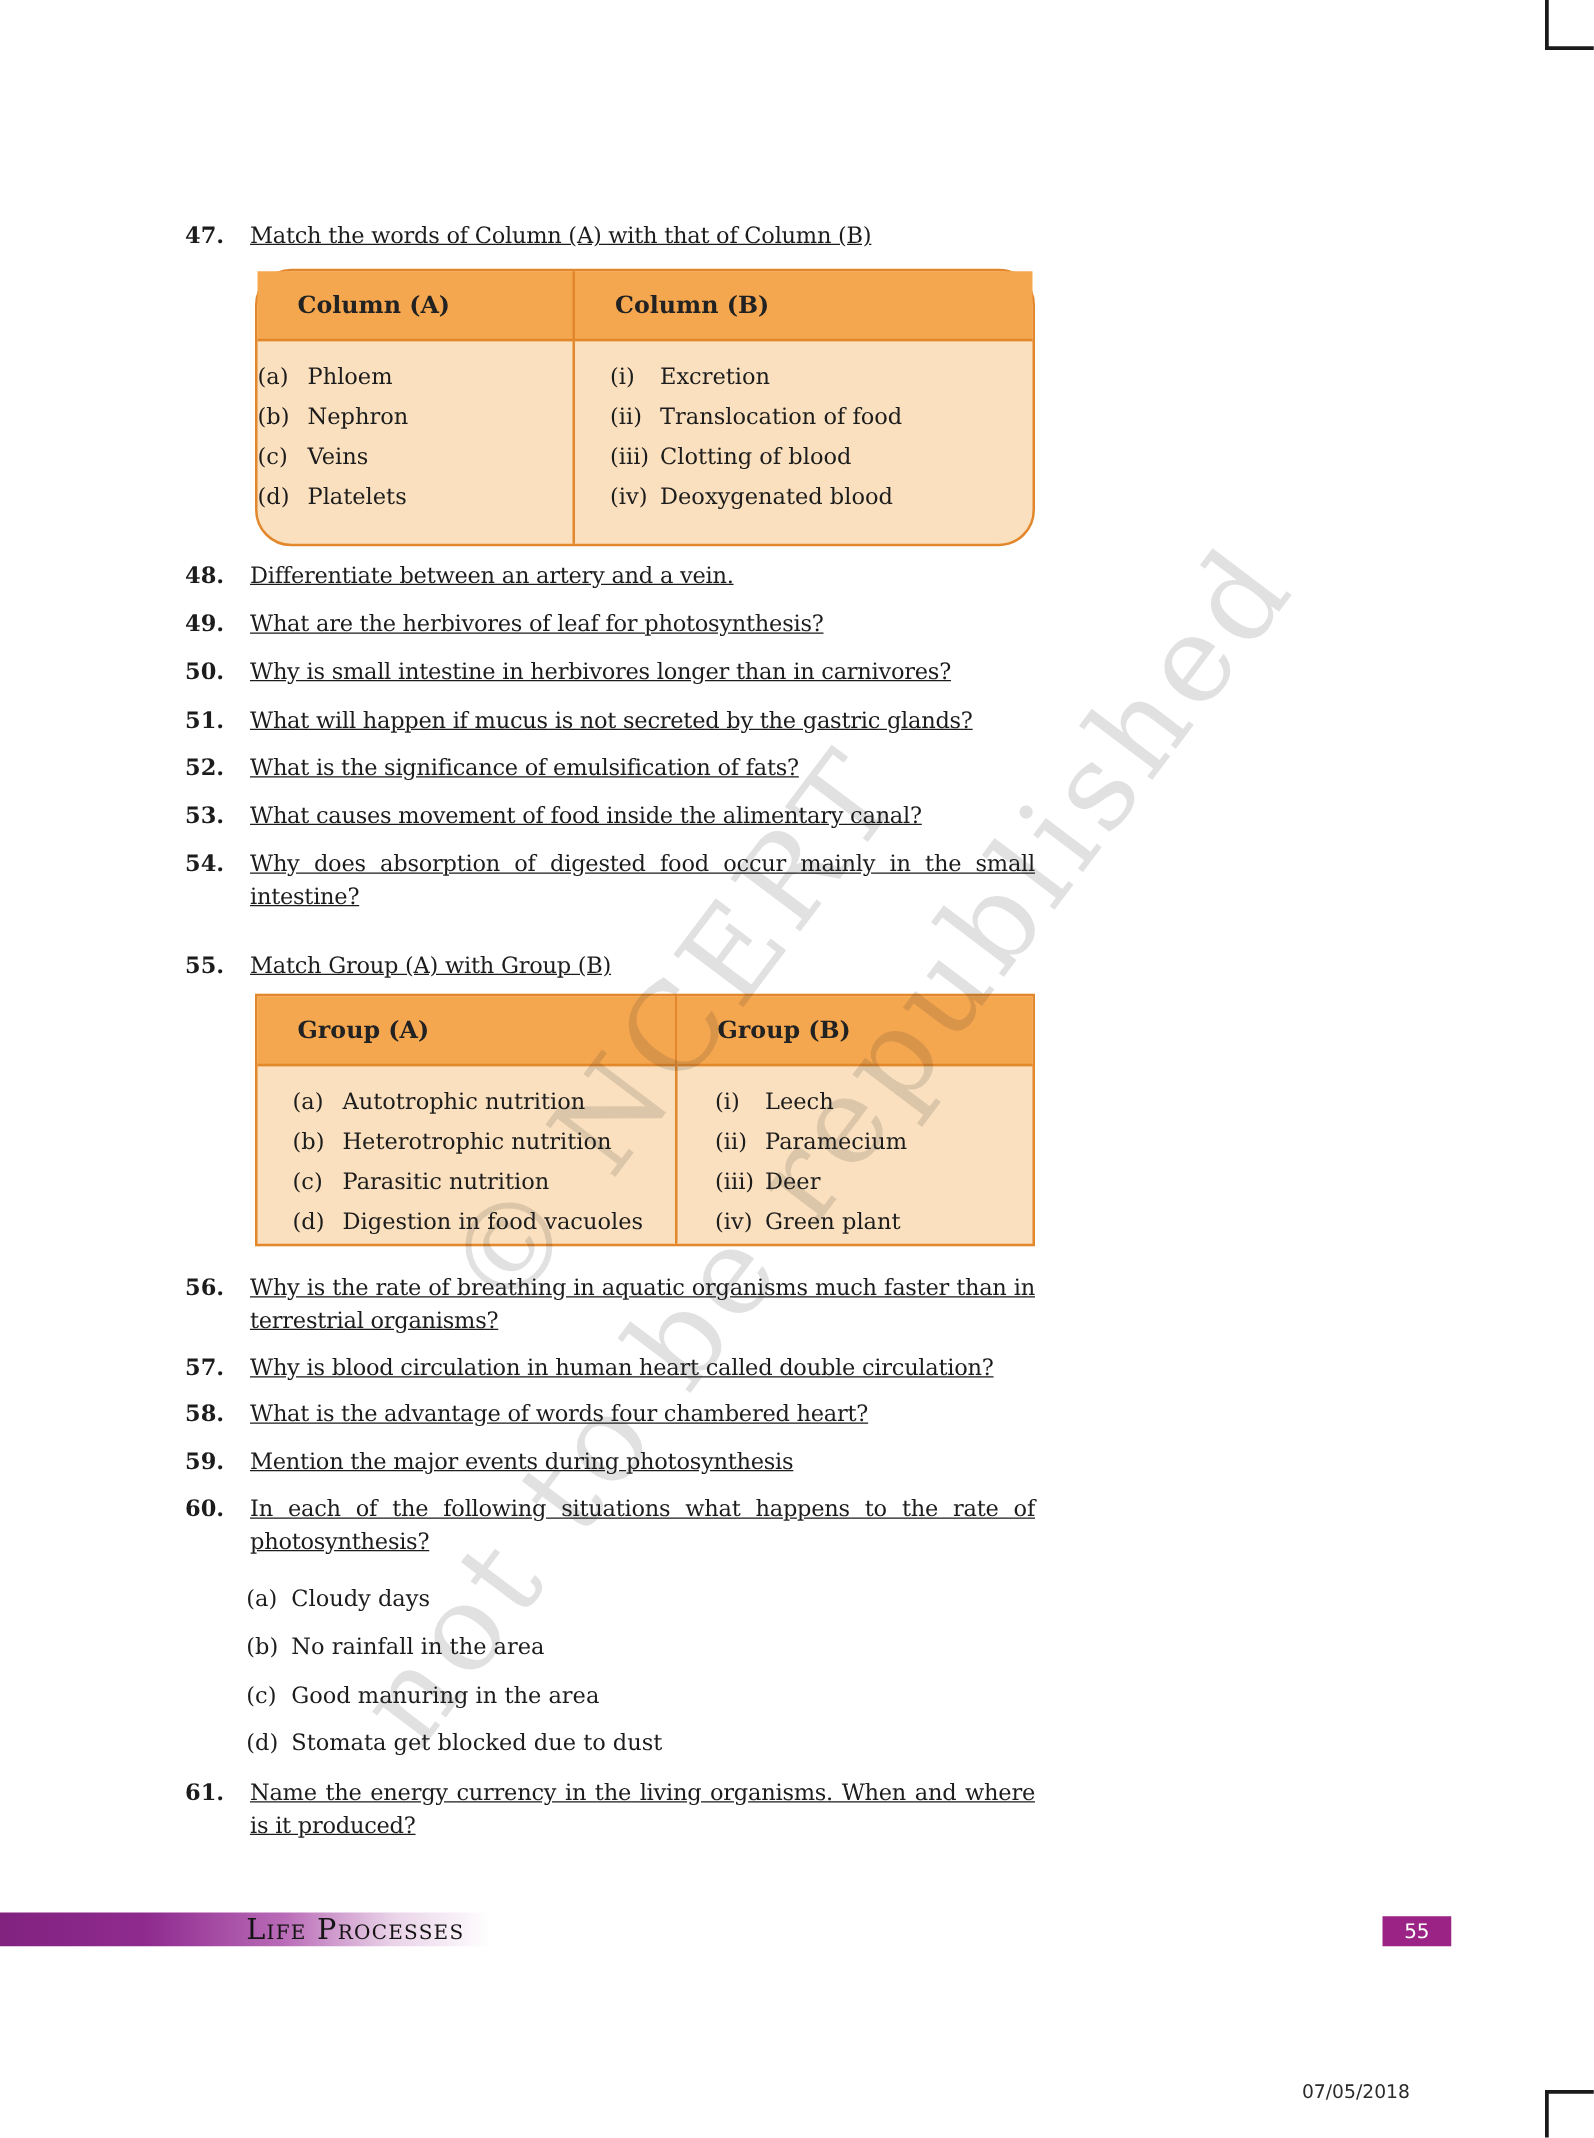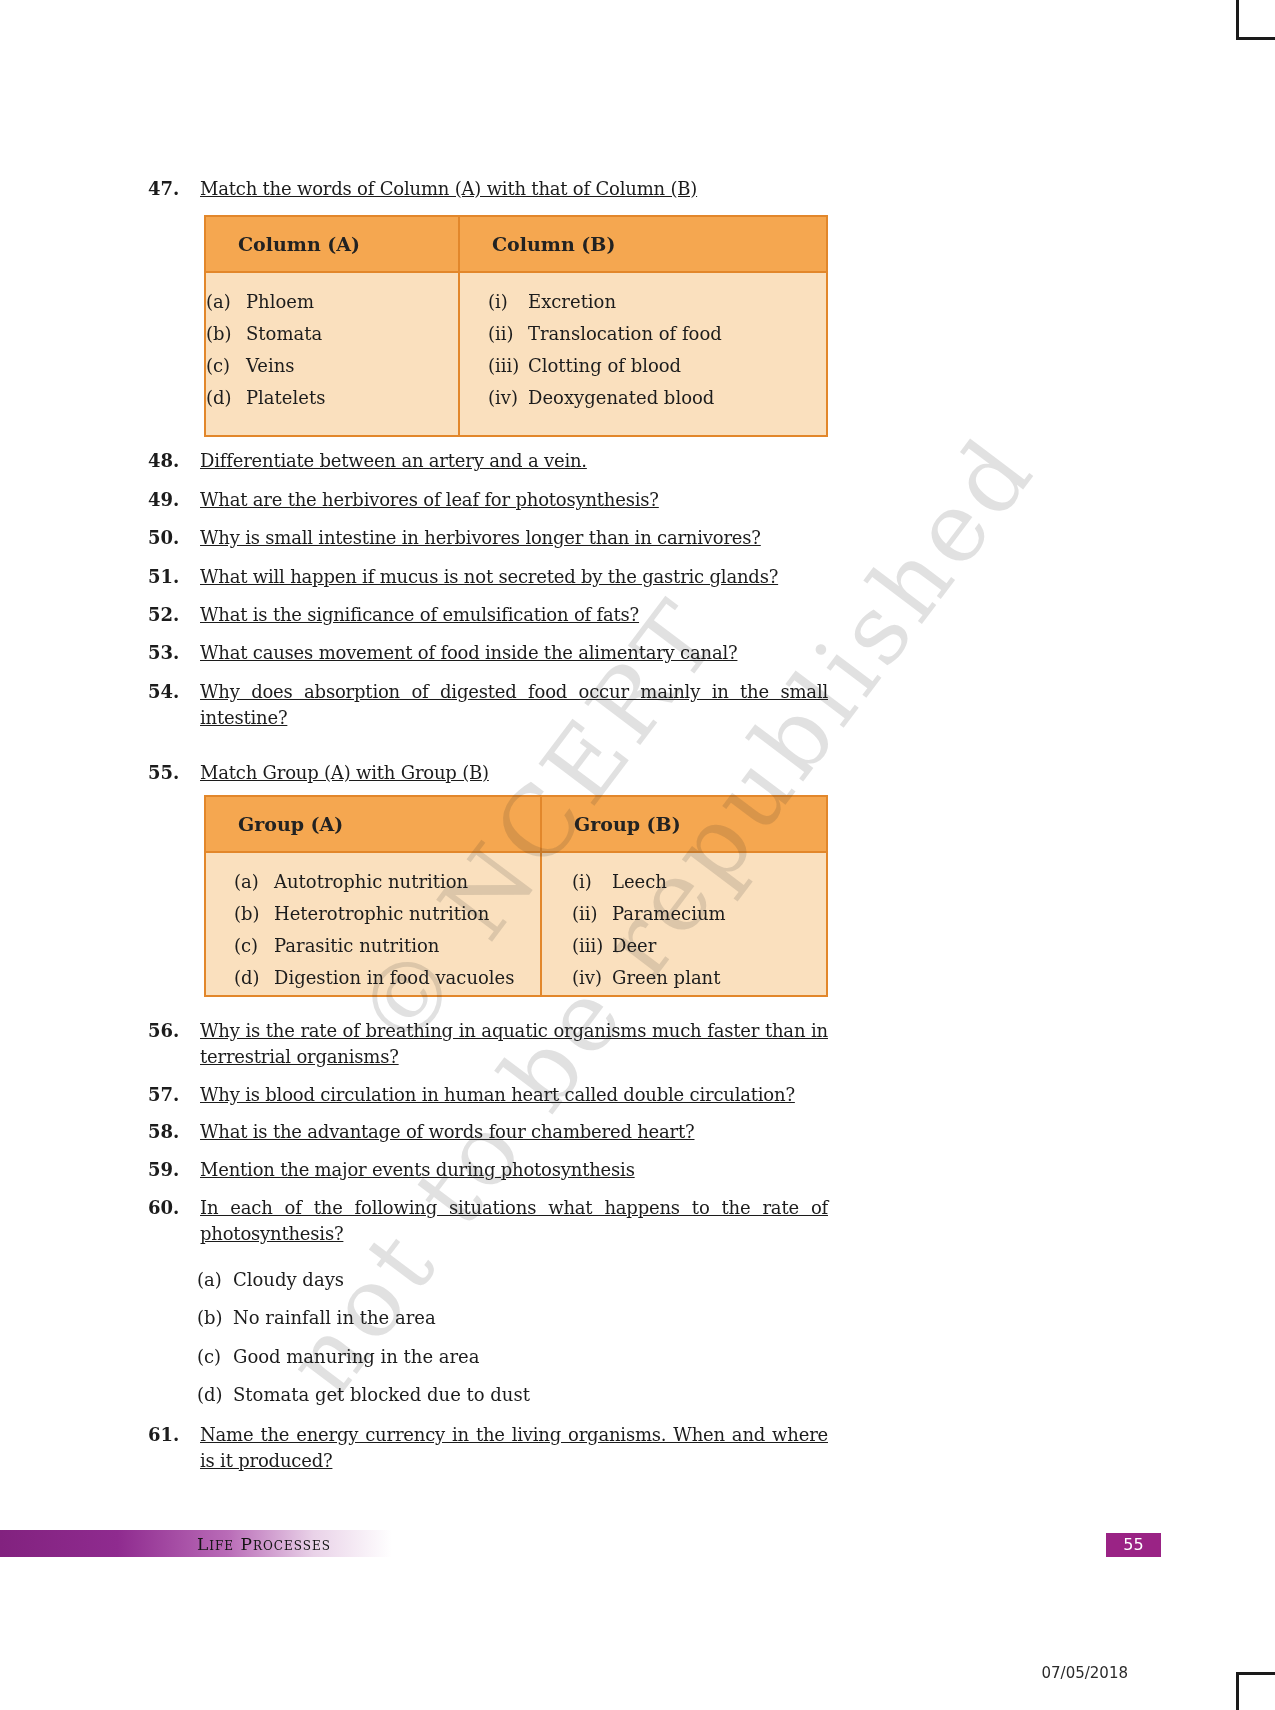--- a/index.html
+++ b/index.html
@@ -19,21 +19,21 @@
   .qno { position:absolute; left:0; top:0; font-weight:bold; font-size:18px; line-height:26px; }
   .qtext { margin-left:52px; width:628px; font-size:18px; line-height:26px;
     text-align:justify; letter-spacing:-0.2px;text-decoration:underline; }
   .opt { position:absolute; left:197px; width:640px; display:flex; font-size:18px; line-height:26px; }
   .opt .lbl { width:36px; }
 
   
   .mtable { position:absolute; left:204px; width:620px;
     border:2px solid #E2872B; background:#FAE0BE;
     display:grid; grid-template-rows:56px 1fr; }
-  .mtable.t47 { top:215px; height:218px; grid-template-columns:254px 1fr; }
+  .mtable.t47 { top:215px; height:218px; grid-template-columns:254px 1fr;border-radius:29px; }
   .mtable.t55 { top:795px; height:198px; grid-template-columns:336px 1fr; }
   .mtable .hcell { background:#F5A750; border-bottom:2px solid #E2872B;
     display:flex; align-items:center; padding-left:32px;
     font-weight:bold; font-size:19px; color:#222; }
   .mtable .hcell.first, .mtable .bcell.first { border-right:2px solid #E2872B; }
   .mtable .bcell { padding-top:13px; font-size:18px; }
   .mtable .irow { display:flex; line-height:32px; }
   .mtable .t47 ;
   .t47 .bcell.first { padding-left:30px; }
   .t47 .bcell.second { padding-left:28px; }
@@ -46,21 +46,21 @@
   .watermark { position:absolute; left:600px; top:870px;
     transform:translate(-50%,-50%) rotate(-53deg);
     text-align:center; white-space:nowrap; pointer-events:none; z-index:5;
     font-size:96px; line-height:152px; letter-spacing:6px;
     color:rgba(45,45,45,0.14); }
 
   
   .footer-bar { position:absolute; left:0; top:1530px; width:392px; height:27px;
     background:linear-gradient(to right,#82227f 0%,#8f2b8f 30%,#b96bb7 58%,#e9d2e8 80%,#ffffff 100%);
     display:flex; align-items:center; }
-  .chapter { margin-left:197px; font-variant:small-caps; font-size:17px;
+  .chapter { margin-left:197px; font-variant:small-caps; font-size:23px;
     letter-spacing:1px; color:#141414; }
   .page-badge { position:absolute; left:1088px; top:1533px; width:55px; height:24px;
     background:#9A2385; color:#ffffff; text-align:center; line-height:24px;
     font-size:16px; font-family:"DejaVu Sans", sans-serif;margin-left:18px; }
   .print-date { position:absolute; left:1000px; top:1631px; width:128px; text-align:right;
     font-family:"DejaVu Sans", sans-serif; font-size:15px; color:#2a2a2a;margin-top:33px; }
 </style>
 </head>
 <body>
 
@@ -75,21 +75,21 @@
 <div class="mtable t47">
   <div class="hcell first">Column (A)</div>
   <div class="hcell">Column (B)</div>
   <div class="bcell first">
     <div class="irow">
         <span class="lbl">(a)</span>
         <span class="txt">Phloem</span>
       </div>
     <div class="irow">
         <span class="lbl">(b)</span>
-        <span class="txt">Stomata</span>
+        <span class="txt">Nephron</span>
       </div>
     <div class="irow">
         <span class="lbl">(c)</span>
         <span class="txt">Veins</span>
       </div>
     <div class="irow">
         <span class="lbl">(d)</span>
         <span class="txt">Platelets</span>
       </div>
   </div>

